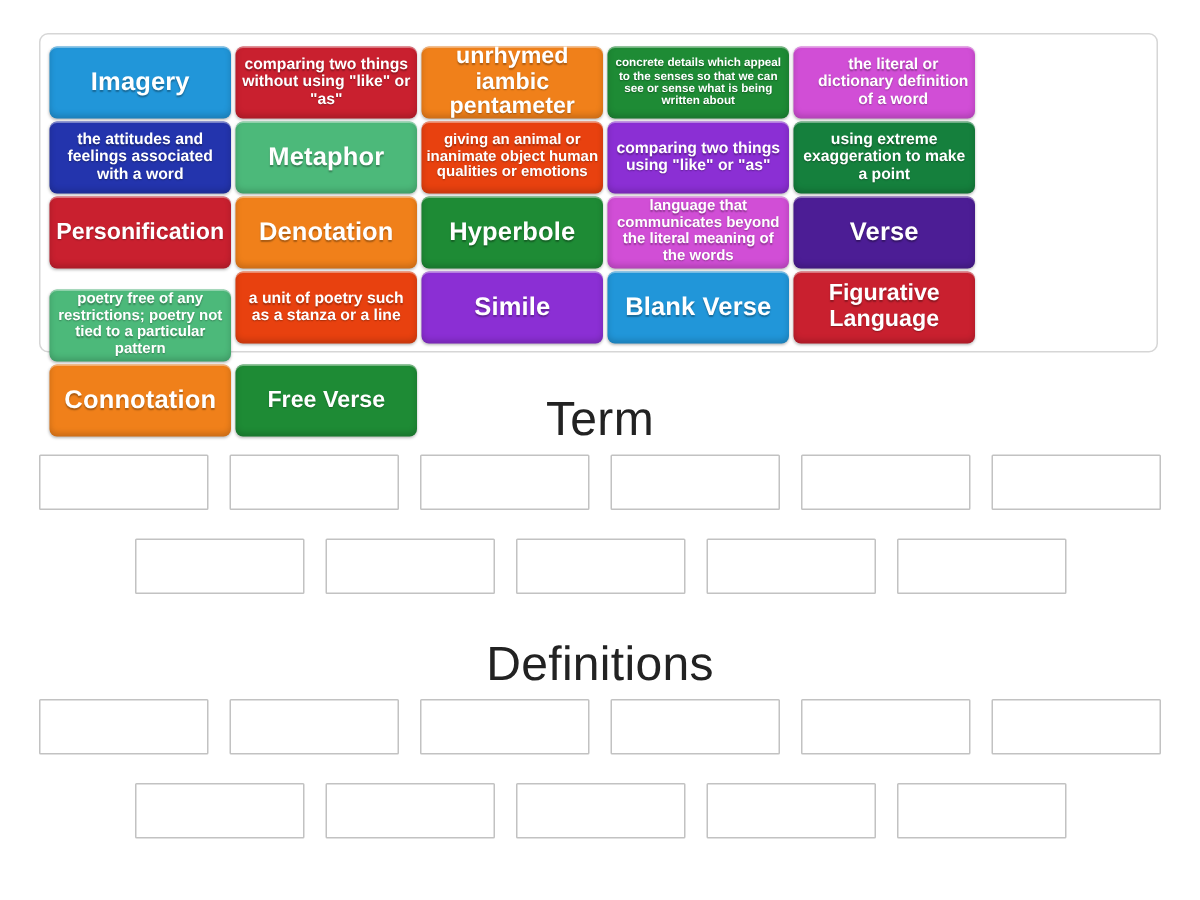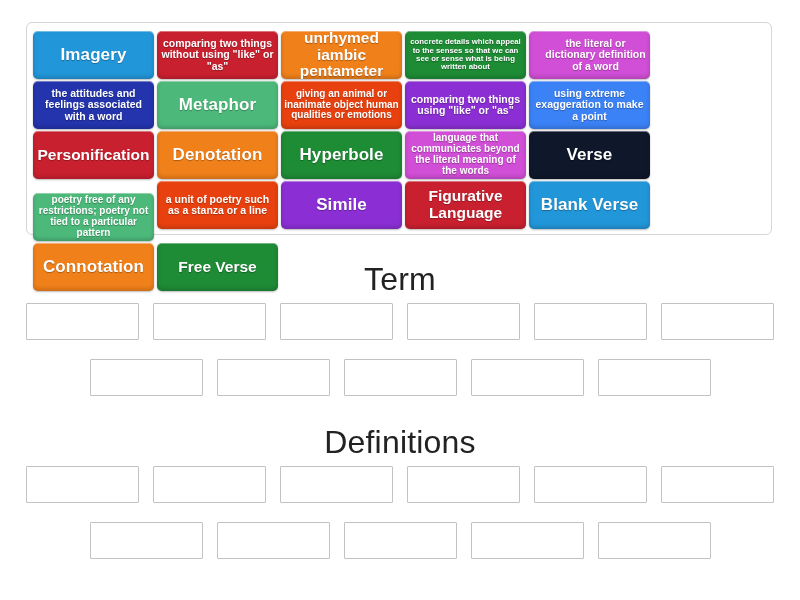--- a/index.html
+++ b/index.html
@@ -104,31 +104,31 @@
   <div class="tile-grid">
       <div class="tile size-lg" style="background: rgb(33, 150, 217);">Imagery</div>
       <div class="tile size-sm" style="background: rgb(201, 32, 47);">comparing two things without using "like" or "as"</div>
       <div class="tile size-md" style="background: rgb(240, 128, 26);">unrhymed iambic pentameter</div>
       <div class="tile size-xxs" style="background: rgb(30, 139, 53);">concrete details which appeal to the senses so that we can see or sense what is being written about</div>
       <div class="tile size-sm" style="background: rgb(209, 78, 214); padding-left: 15px;">the literal or dictionary definition of a word</div>
       <div class="tile size-sm" style="background: rgb(35, 52, 173);">the attitudes and feelings associated with a word</div>
       <div class="tile size-lg" style="background: rgb(76, 185, 122);">Metaphor</div>
       <div class="tile size-xs" style="background: rgb(232, 65, 15);">giving an animal or inanimate object human qualities or emotions</div>
       <div class="tile size-sm" style="background: rgb(139, 47, 212);">comparing two things using "like" or "as"</div>
-      <div class="tile size-sm" style="background: #3b82f6;">using extreme exaggeration to make a point</div>
+      <div class="tile size-sm" style="background: #15803d;">using extreme exaggeration to make a point</div>
       <div class="tile size-md" style="background: rgb(201, 32, 47);">Personification</div>
       <div class="tile size-lg" style="background: rgb(240, 128, 26);">Denotation</div>
       <div class="tile size-lg" style="background: rgb(30, 139, 53);">Hyperbole</div>
       <div class="tile size-xs" style="background: rgb(209, 78, 214);">language that communicates beyond the literal meaning of the words</div>
-      <div class="tile size-lg" style="background: #0f172a;">Verse</div>
+      <div class="tile size-lg" style="background: #4c1d95;">Verse</div>
       <div class="tile size-xs" style="background: rgb(76, 185, 122); margin-top: 12px;">poetry free of any restrictions; poetry not tied to a particular pattern</div>
       <div class="tile size-sm" style="background: rgb(232, 65, 15);">a unit of poetry such as a stanza or a line</div>
       <div class="tile size-lg" style="background: rgb(139, 47, 212);">Simile</div>
+      <div class="tile size-lg" style="background: rgb(33, 150, 217);">Blank Verse</div>
       <div class="tile size-md" style="background: rgb(201, 32, 47);">Figurative Language</div>
-      <div class="tile size-lg" style="background: rgb(33, 150, 217);">Blank Verse</div>
       <div class="tile size-lg" style="background: rgb(240, 128, 26);">Connotation</div>
       <div class="tile size-md" style="background: rgb(30, 139, 53);">Free Verse</div>
     </div>
 </div>
 
 <div class="section-title" id="title-term">Term</div>
 
 <div class="dropzone-group" id="zone-term">
     <div class="drop-row">
       <div class="drop-slot"></div>

